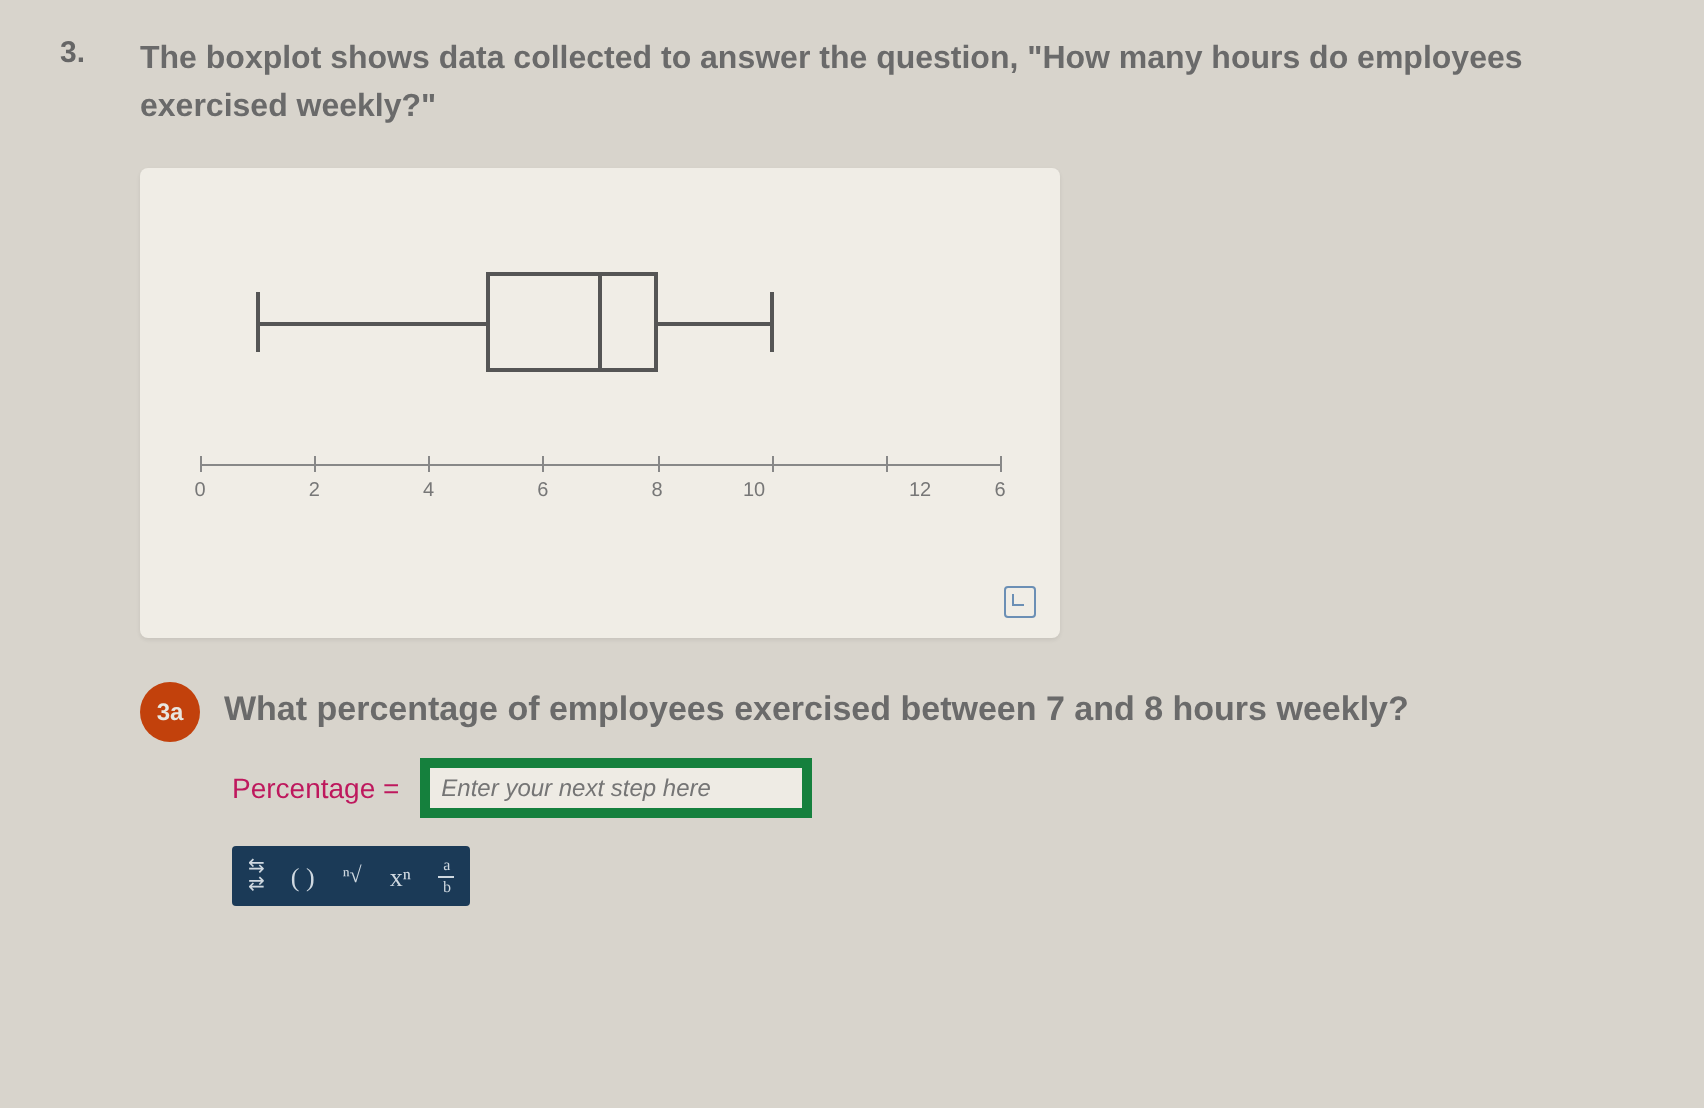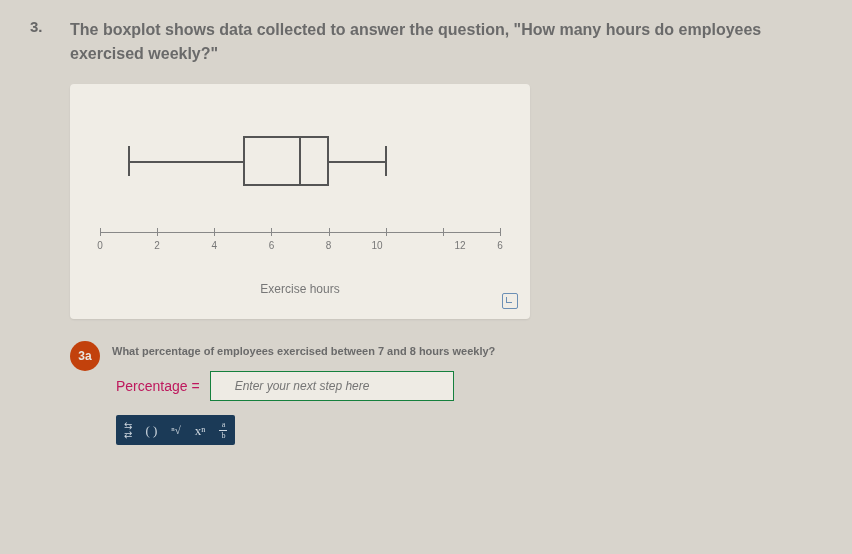--- a/index.html
+++ b/index.html
@@ -139,43 +139,43 @@
     display: flex;
     align-items: center;
     justify-content: center;
     margin-right: 12px;
     flex-shrink: 0;
   }
   .sub-content {
     flex: 1;
   }
   .sub-prompt {
-    font-size: 11px;
+    font-size: 17px;
     font-weight: bold;
     color: #6a6a6a;
     margin-bottom: 14px;
     margin-top: 4px;
   }
   .answer-row {
     display: flex;
     align-items: center;
     gap: 10px;
     margin-bottom: 14px;
     margin-left: 4px;
   }
   .answer-label {
     font-size: 14px;
     color: #be185d;
   }
   .answer-input {
-    width: 244px;
+    width: 196px;
     height: 30px;
-    border: 1px solid #15803d;
+    border: 5px solid #15803d;
     background: #eeebe4;
-    padding: 0 24px;
+    padding: 0 6px;
     font-size: 12px;
     color: #888;
     font-style: italic;
   }
   .toolbar {
     background: #1b3a57;
     display: inline-flex;
     align-items: center;
     padding: 6px 8px;
     gap: 14px;
@@ -244,21 +244,20 @@
         <div class="tick-label" style="left: 171.429px;">6</div>
         <div class="tick" style="left: 228.571px;"></div>
         <div class="tick-label" style="left: 228.571px;">8</div>
         <div class="tick" style="left: 285.714px;"></div>
         <div class="tick-label" style="left: 277px;">10</div>
         <div class="tick" style="left: 342.857px;"></div>
         <div class="tick-label" style="left: 344px; margin-left: 16px;">12</div>
         <div class="tick" style="left: 400px;"></div>
         <div class="tick-label" style="left: 400px;">6</div>
       </div>
-    <div class="x-title">Exercise hours</div>
     <div class="popout"></div>
   </div>
 
   <div class="sub-row">
     <div class="sub-badge">3a</div>
     <div class="sub-content">
       <div class="sub-prompt">What percentage of employees exercised between 7 and 8 hours weekly?</div>
       <div class="answer-row">
         <div class="answer-label">Percentage =</div>
         <input class="answer-input" placeholder="Enter your next step here" style="">

